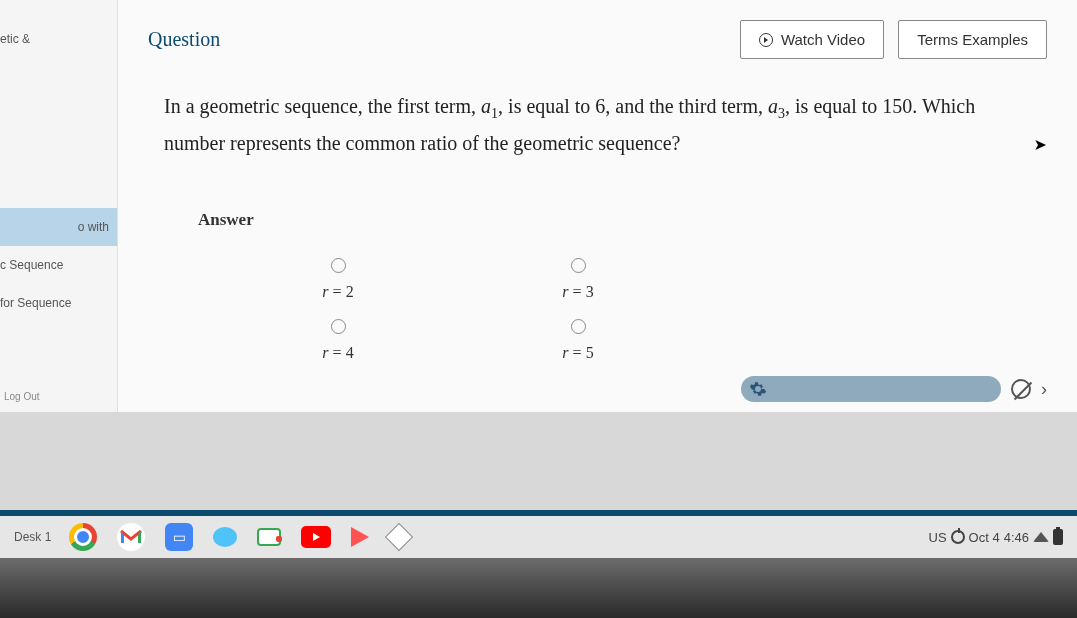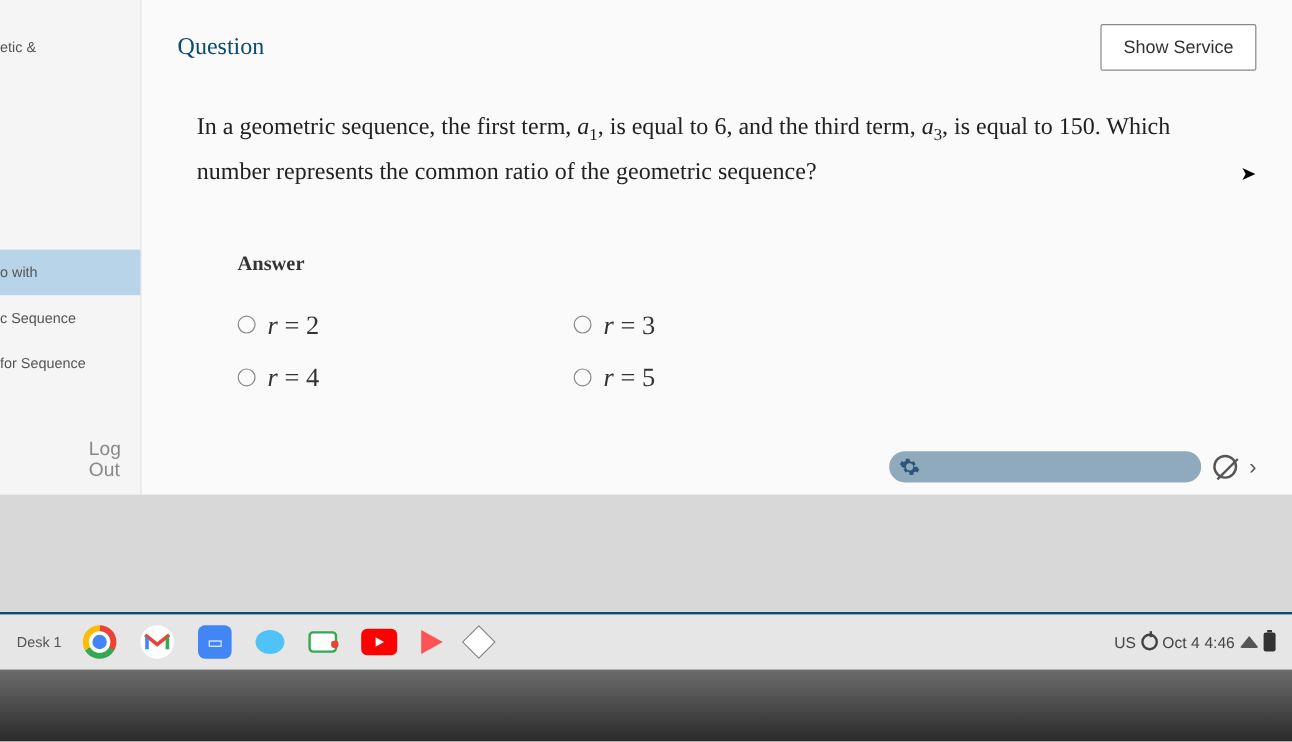--- a/index.html
+++ b/index.html
@@ -31,28 +31,28 @@
     }
     .sidebar-item {
       padding: 12px 8px 12px 0;
       cursor: pointer;
       text-align: left;
       overflow: hidden;
       white-space: nowrap;
     }
     .sidebar-item.active {
       background: #b8d4e8;
+      text-align: right;
     }
     .sidebar-spacer { height: 150px; }
     .sidebar-gap { flex: 1; }
     .logout {
-      font-size: 16px;
+      font-size: 10px;
       color: #888;
       padding: 10px 4px;
-      margin-left: 70px;
       cursor: pointer;
     }
     .main {
       flex: 1;
       background: #fafafa;
       padding: 20px 30px;
       position: relative;
     }
     .header-row {
       display: flex;
@@ -126,22 +126,23 @@
       display: grid;
       grid-template-columns: 280px 200px;
       row-gap: 18px;
       column-gap: 0;
     }
     .option {
       display: flex;
       align-items: center;
       gap: 10px;
       cursor: pointer;
-      font-size: 22px;
+      font-size: 16px;
       color: #333;
+      flex-direction: column;
     }
     .radio {
       width: 15px;
       height: 15px;
       border: 1.5px solid #888;
       border-radius: 50%;
     }
     .submit-btn {
       background: #2772c7;
       color: #fff;
@@ -209,21 +210,21 @@
       position: absolute;
       bottom: 60px;
       left: 0;
       width: 100%;
       height: 48px;
       background: #e6e6e6;
       display: flex;
       align-items: center;
       padding: 0 14px;
       font-family: Arial, sans-serif;
-      border-top: 2px solid #0c4a6e;
+      border-top: 6px solid #0c4a6e;
     }
     .desk-label {
       font-size: 12px;
       color: #555;
       margin-right: 18px;
     }
     .shelf-icons {
       display: flex;
       gap: 20px;
       align-items: center;
@@ -295,21 +296,25 @@
     <div class="sidebar-item"><span>for Sequence</span></div>
     <div class="sidebar-gap"></div>
     <div class="logout">Log Out</div>
   </div>
 
   <div class="main">
     <div class="header-row">
       <div class="question-title">Question</div>
       <div class="header-buttons">
         <button class="hbtn">
-          <span>Show Service</span>
+          <span class="play-icon"></span>
+          <span>Watch Video</span>
+        </button>
+        <button class="hbtn">
+          <span>Terms Examples</span>
         </button>
       </div>
     </div>
 
     <div class="question-text">
       <span>In a geometric sequence, the first term, </span><i><span>a</span></i><span class="sub">1</span><span>, is equal to </span><span>6</span><span>, and the third term, </span><i><span>a</span></i><span class="sub">3</span><span>, is equal to </span><span>150</span><span>. Which number represents the common ratio of the geometric sequence?</span>
     </div>
 
     <span class="cursor">➤</span>
 

